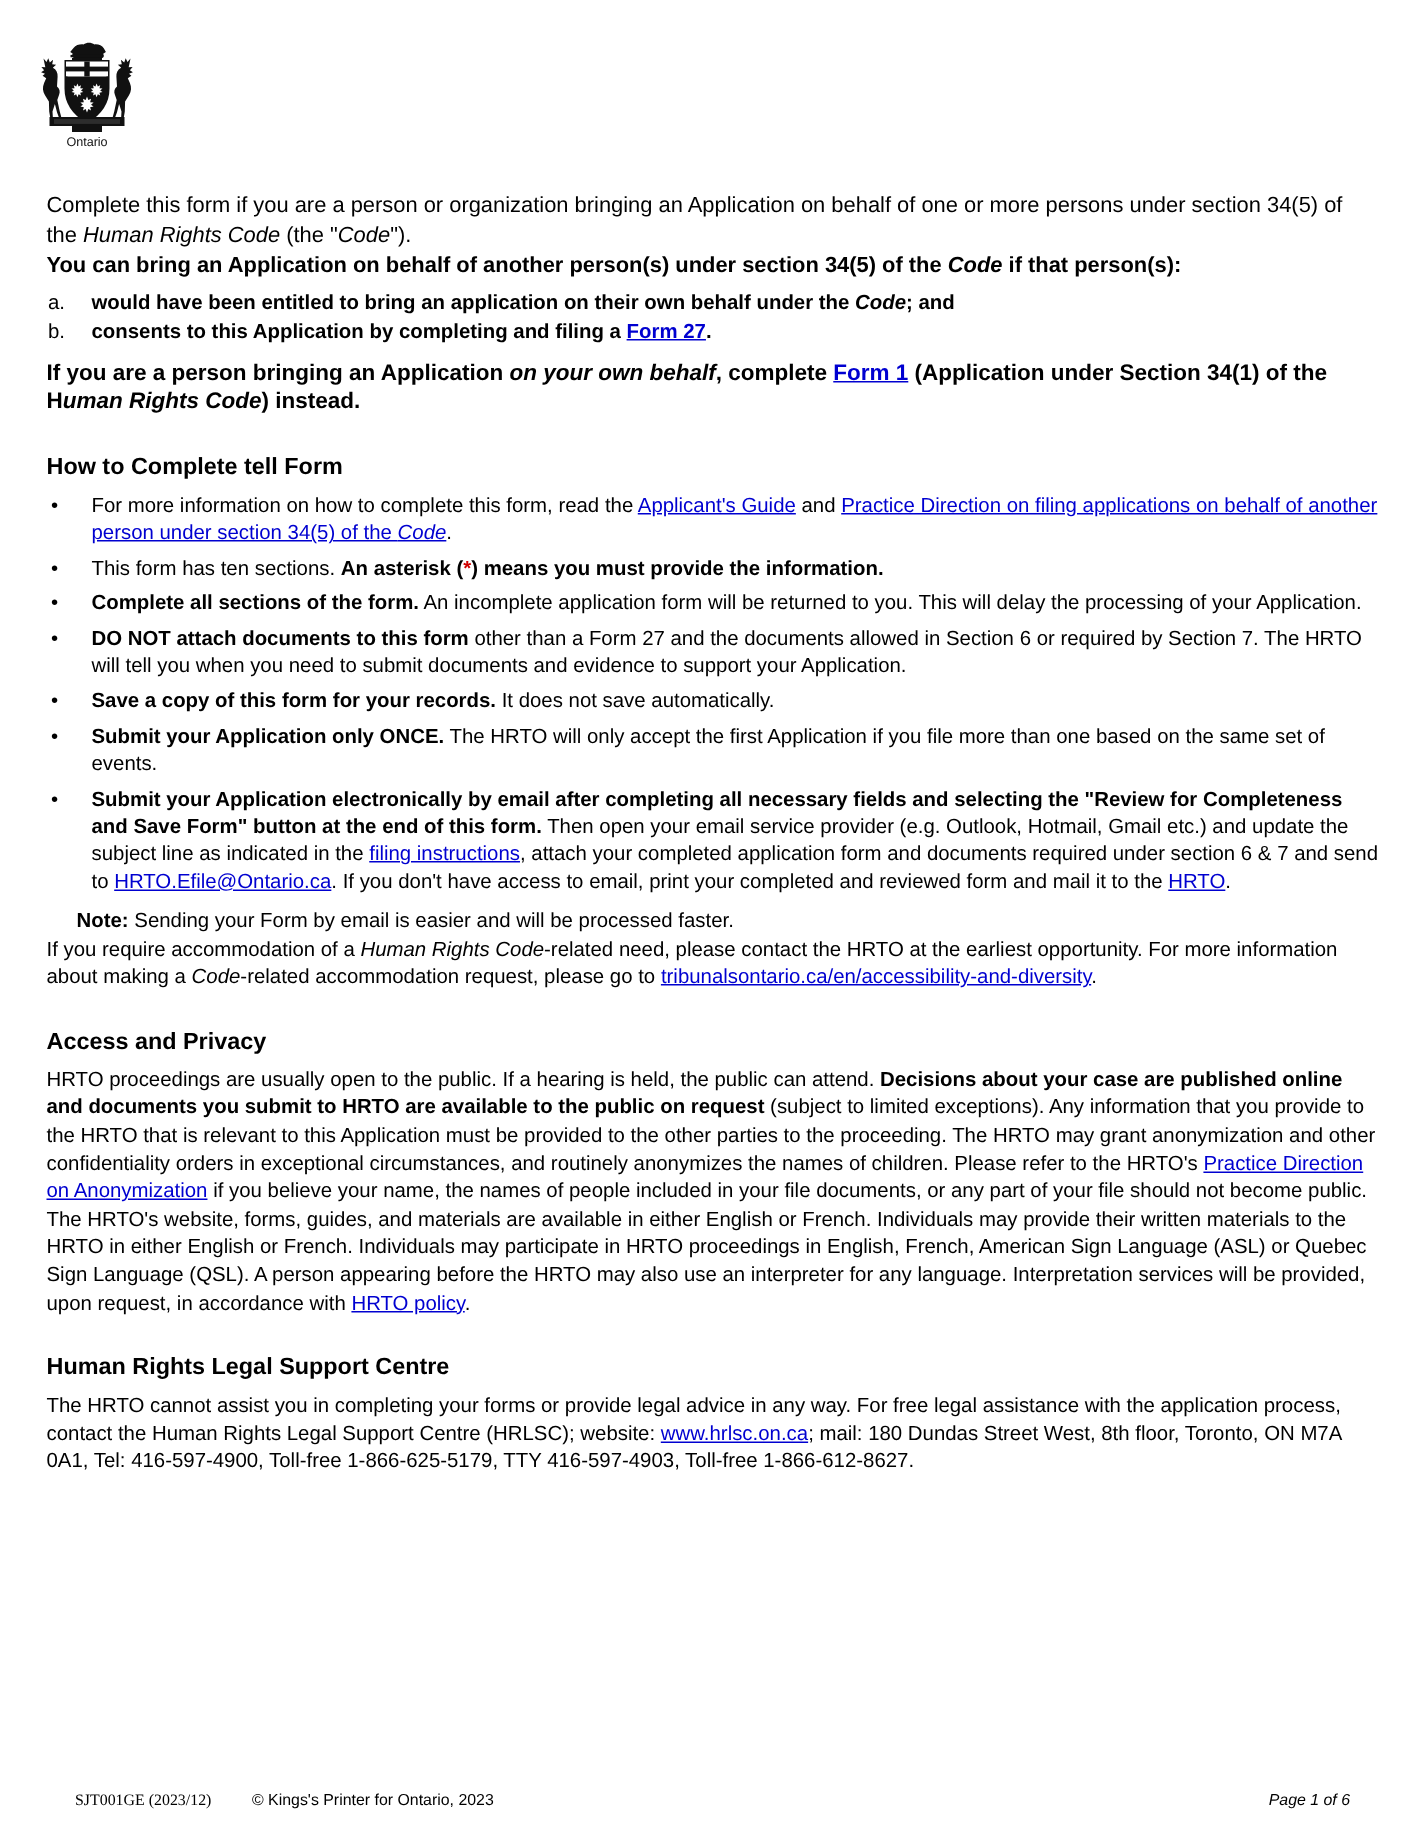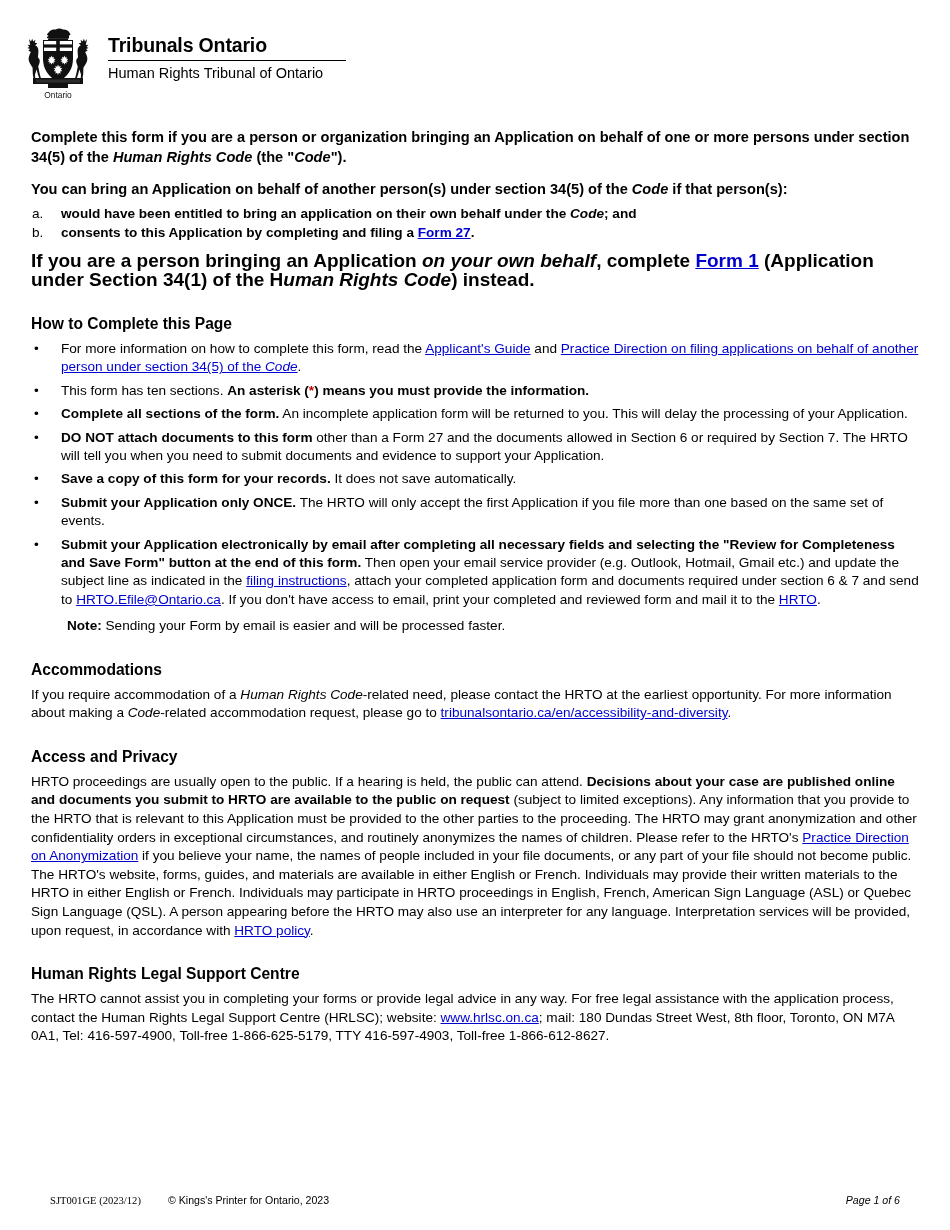--- a/index.html
+++ b/index.html
@@ -102,24 +102,24 @@
   .b { font-weight: bold; }
   .i { font-style: italic; }
   a.lnk, .lnk {
     color: #0000d0;
     text-decoration: underline;
     cursor: pointer;
   }
   .red { color: #d00000; }
 
   .lead {
-    font-weight: bold;
+    font-weight: normal;
     font-size: 14.6px;
     line-height: 19.6px;
-    margin-bottom: 13px;
+    margin-bottom: 1px;
   }
   .lead2 {
     font-weight: bold;
     font-size: 14.6px;
     line-height: 19.6px;
     margin-bottom: 4px;
   }
   .alpha-list {
     margin: 0 0 6px 0;
   }
@@ -131,21 +131,21 @@
   .alpha-marker {
     width: 30px;
     flex: 0 0 30px;
     padding-left: 1px;
     box-sizing: border-box;
   }
   .alpha-body { flex: 1 1 auto; font-weight: bold; }
 
   .lead3 {
     font-weight: bold;
-    font-size: 19px;
+    font-size: 15px;
     line-height: 19.6px;
     margin-top: 9px;
     margin-bottom: 0;
   }
 
   h2.sec {
     font-size: 15.6px;
     font-weight: bold;
     margin: 24px 0 7px 0;
     line-height: 19px;
@@ -163,21 +163,21 @@
     width: 30px;
     flex: 0 0 30px;
     text-align: left;
     padding-left: 3px;
     box-sizing: border-box;
     font-size: 13.6px;
     line-height: 18.4px;
   }
   .bullet-body { flex: 1 1 auto; }
   .note-line {
-    margin-left: 36px;
+    margin-left: 20px;
     margin-top: 8px;
     line-height: 18.4px;
     font-size: 13.6px;
   }
 
   .para {
     font-size: 13.6px;
     line-height: 18.6px;
     margin: 0;
   }
@@ -249,25 +249,20 @@
 
           <g>
             <rect x="11" y="52" width="50" height="6" fill="#111"></rect>
             <rect x="14" y="53.4" width="44" height="3.2" fill="#ffffff" opacity="0.12"></rect>
             <rect x="26" y="58" width="20" height="4" fill="#111"></rect>
           </g>
           <text x="36" y="71.5" font-family="'Liberation Sans', sans-serif" font-size="8.4" fill="#111" text-anchor="middle">Ontario</text>
         </svg>
       </div>
 
-      <div class="brand-text">
-        <div class="brand-title">Tribunals Ontario</div>
-        <div class="brand-rule"></div>
-        <div class="brand-sub">Human Rights Tribunal of Ontario</div>
-      </div>
     </div>
 
   </div>
 
   <div class="content">
 
     <p class="lead"><span>Complete this form if you are a person or organization bringing an Application on behalf of one or more persons under section 34(5) of the </span><span class="i">Human Rights Code</span><span> (the "</span><span class="i">Code</span><span>").</span></p>
 
     <p class="lead2"><span>You can bring an Application on behalf of another person(s) under section 34(5) of the </span><span class="i">Code</span><span> if that person(s):</span></p>
 
@@ -277,21 +272,21 @@
         <div class="alpha-body"><span>would have been entitled to bring an application on their own behalf under the </span><span class="i">Code</span><span>; and</span></div>
       </div>
       <div class="alpha-item">
         <div class="alpha-marker">b.</div>
         <div class="alpha-body"><span>consents to this Application by completing and filing a </span><span class="lnk">Form 27</span><span>.</span></div>
       </div>
     </div>
 
     <p class="lead3"><span>If you are a person bringing an Application </span><span class="i">on your own behalf</span><span>, complete </span><span class="lnk">Form 1</span><span> (Application under Section 34(1) of the H</span><span class="i">uman Rights Code</span><span>) instead.</span></p>
 
-    <h2 class="sec">How to Complete this Page</h2>
+    <h2 class="sec">How to Complete tell Form</h2>
 
     <div class="bullets">
 
       <div class="bullet">
         <div class="bullet-dot">•</div>
         <div class="bullet-body"><span>For more information on how to complete this form, read the </span><span class="lnk">Applicant's Guide</span><span> and </span><span class="lnk"><span>Practice Direction on filing applications on behalf of another person under section 34(5) of the </span><span class="i">Code</span></span><span>.</span></div>
       </div>
 
       <div class="bullet">
         <div class="bullet-dot">•</div>
@@ -319,21 +314,20 @@
       </div>
 
       <div class="bullet">
         <div class="bullet-dot">•</div>
         <div class="bullet-body"><span class="b">Submit your Application electronically by email after completing all necessary fields and selecting the "Review for Completeness and Save Form" button at the end of this form.</span><span> Then open your email service provider (e.g. Outlook, Hotmail, Gmail etc.) and update the subject line as indicated in the </span><span class="lnk">filing instructions</span><span>, attach your completed application form and documents required under section 6 &amp; 7 and send to </span><span class="lnk">HRTO.Efile@Ontario.ca</span><span>. If you don't have access to email, print your completed and reviewed form and mail it to the </span><span class="lnk">HRTO</span><span>.</span></div>
       </div>
 
       <div class="note-line"><span class="b">Note:</span><span> Sending your Form by email is easier and will be processed faster.</span></div>
     </div>
 
-    <h2 class="sec">Accommodations</h2>
     <p class="para"><span>If you require accommodation of a </span><span class="i">Human Rights Code</span><span>-related need, please contact the HRTO at the earliest opportunity.  For more information about making a </span><span class="i">Code</span><span>-related accommodation request, please go to </span><span class="lnk">tribunalsontario.ca/en/accessibility-and-diversity</span><span>.</span></p>
 
     <h2 class="sec">Access and Privacy</h2>
     <p class="para"><span>HRTO proceedings are usually open to the public.  If a hearing is held, the public can attend.  </span><span class="b">Decisions about your case are published online and documents you submit to HRTO are available to the public on request</span><span> (subject to limited exceptions).  Any information that you provide to the HRTO that is relevant to this Application must be provided to the other parties to the proceeding.  The HRTO may grant anonymization and other confidentiality orders in exceptional circumstances, and routinely anonymizes the names of children.  Please refer to the HRTO's </span><span class="lnk">Practice Direction on Anonymization</span><span> if you believe your name, the names of people included in your file documents, or any part of your file should not become public.</span></p>
 
     <p class="para"><span>The HRTO's website, forms, guides, and materials are available in either English or French.  Individuals may provide their written materials to the HRTO in either English or French.  Individuals may participate in HRTO proceedings in English, French, American Sign Language (ASL) or Quebec Sign Language (QSL).  A person appearing before the HRTO may also use an interpreter for any language.  Interpretation services will be provided, upon request, in accordance with </span><span class="lnk">HRTO policy</span><span>.</span></p>
 
     <h2 class="sec">Human Rights Legal Support Centre</h2>
     <p class="para"><span>The HRTO cannot assist you in completing your forms or provide legal advice in any way.  For free legal assistance with the application process, contact the Human Rights Legal Support Centre (HRLSC); website: </span><span class="lnk">www.hrlsc.on.ca</span><span>; mail: 180 Dundas Street West, 8th floor, Toronto, ON M7A 0A1, Tel: 416-597-4900, Toll-free 1-866-625-5179, TTY 416-597-4903, Toll-free 1-866-612-8627.</span></p>
 

